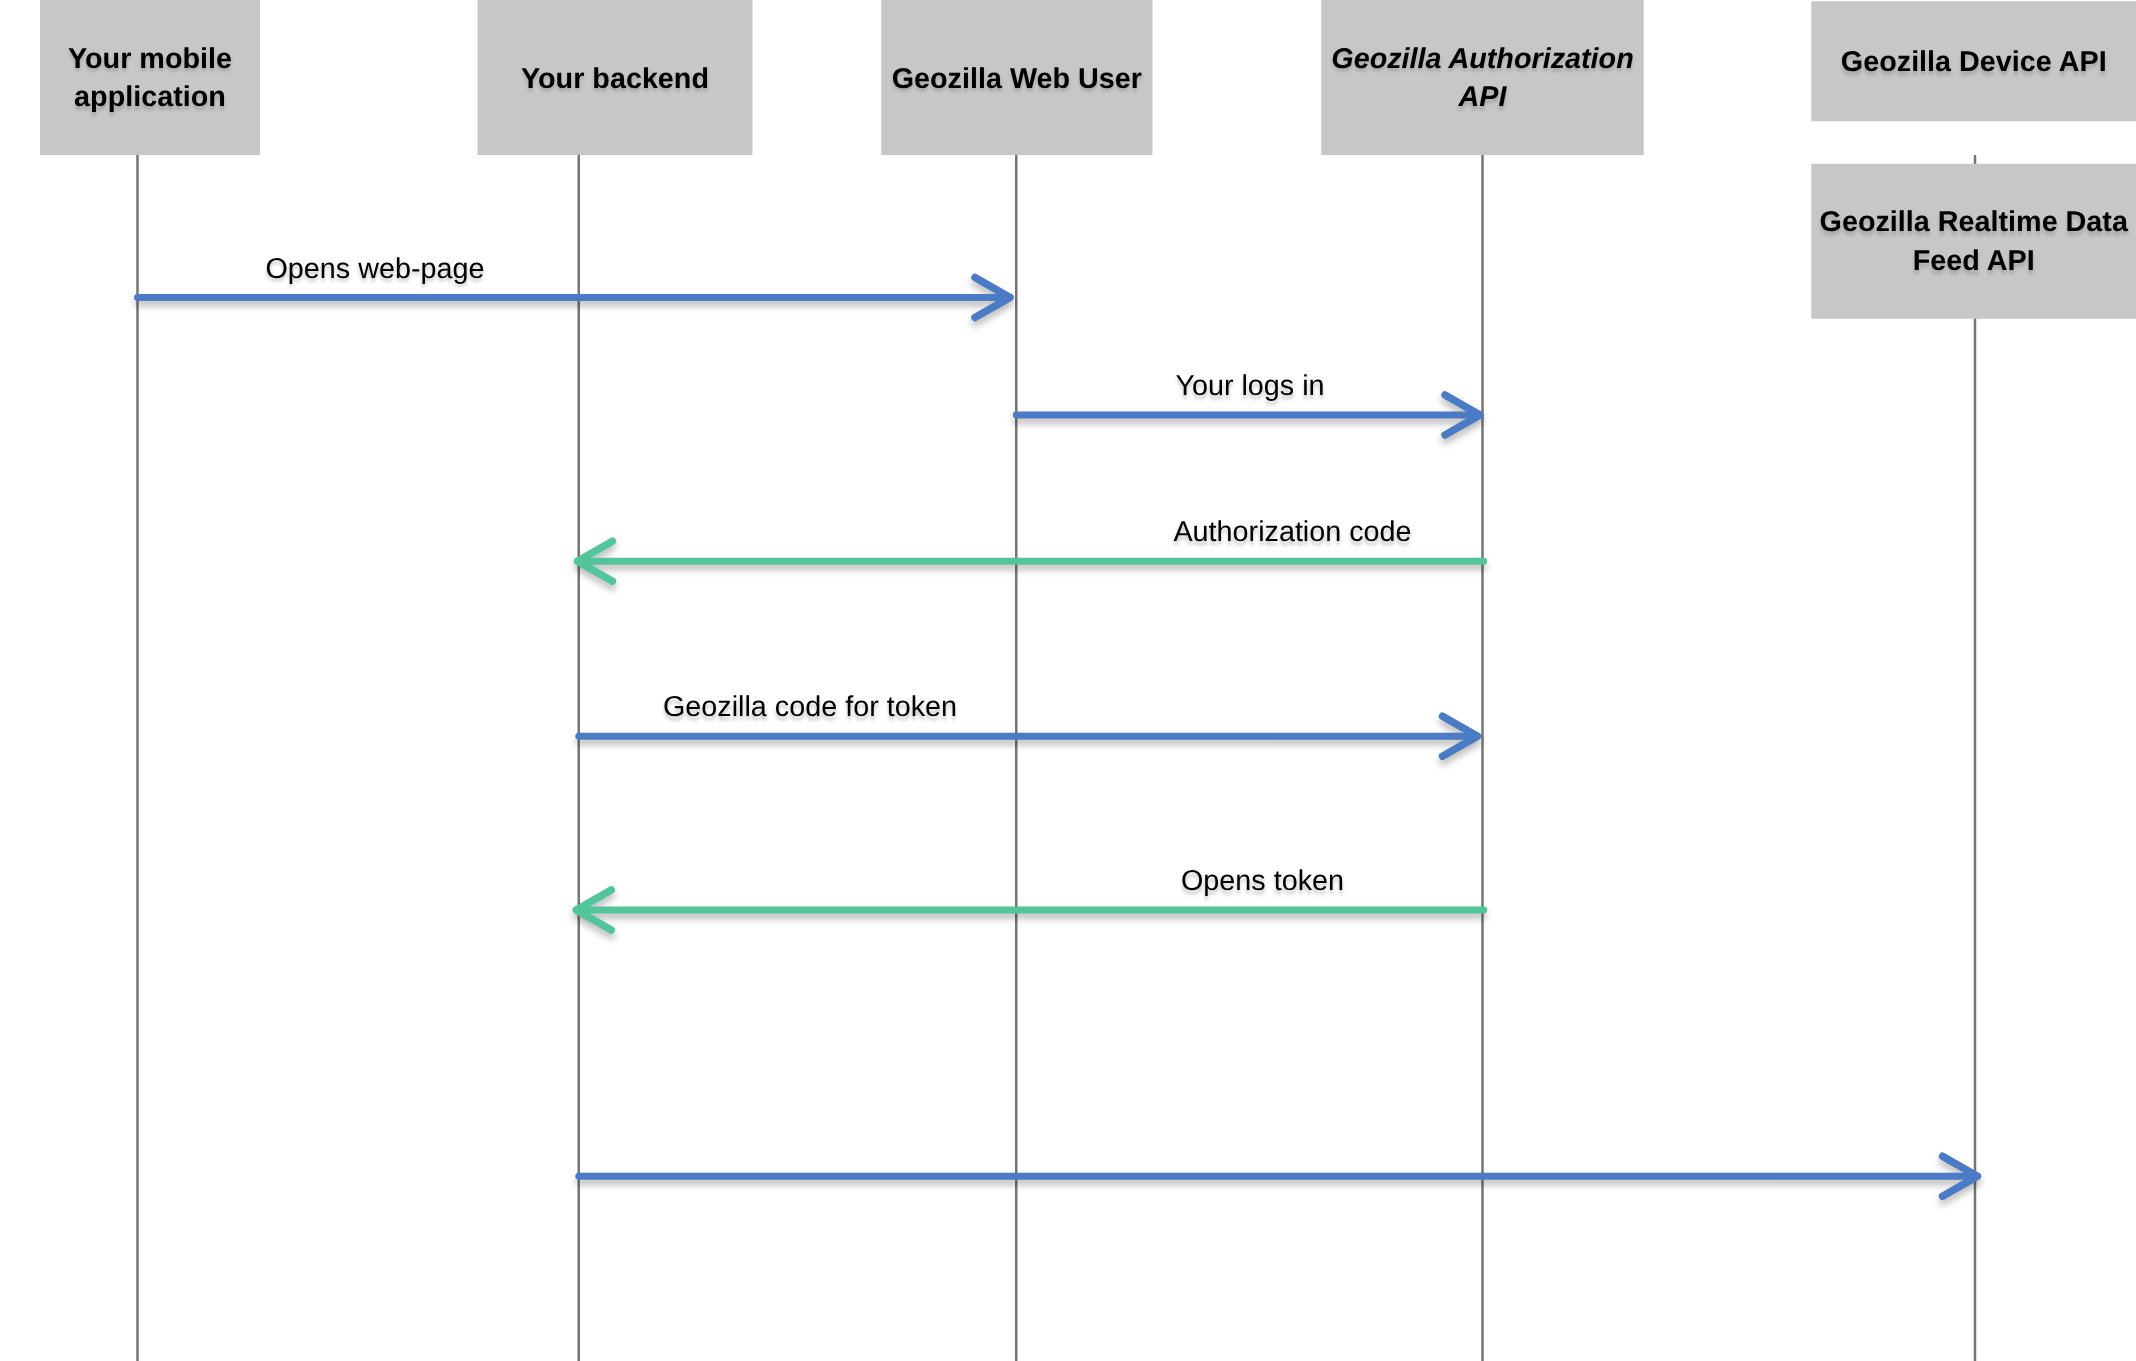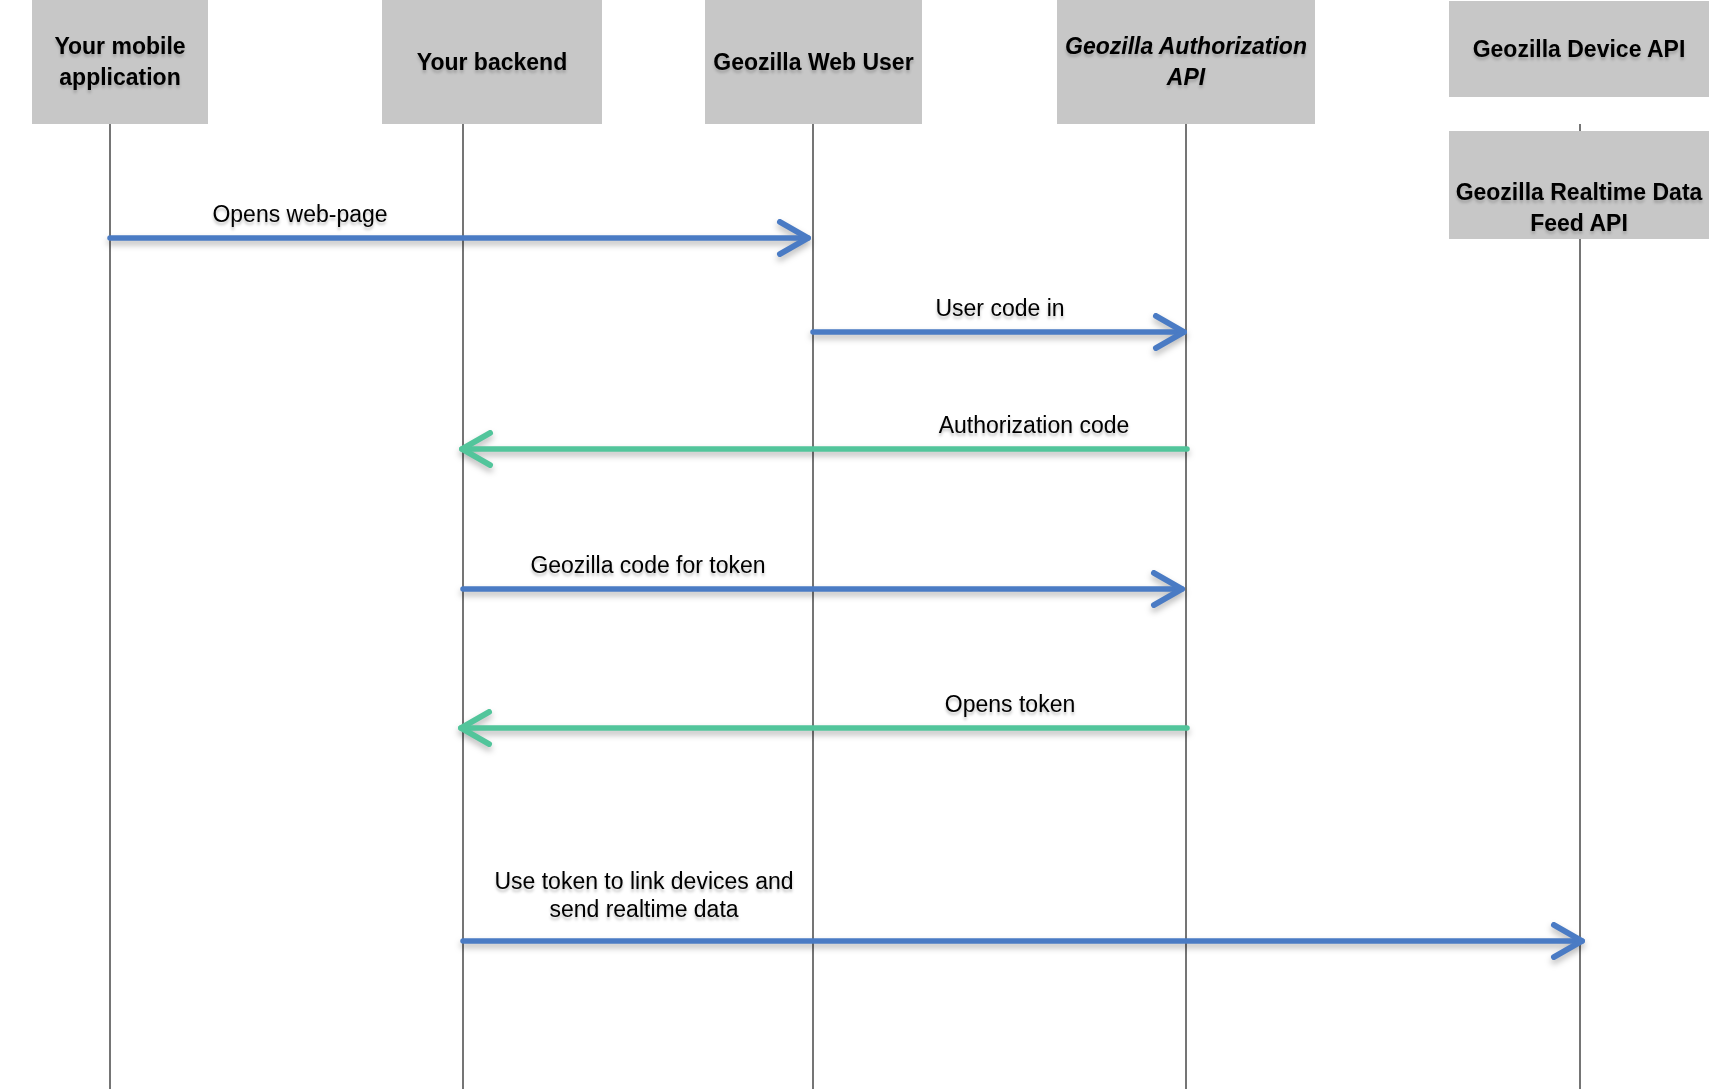--- a/index.html
+++ b/index.html
@@ -87,21 +87,21 @@
   </div>
   <div class="actor-box" style="left:705px; top:0; width:217px; height:124px;">
     <span class="lbl">Geozilla Web User</span>
   </div>
   <div class="actor-box" style="left:1057px; top:0; width:258px; height:124px;font-style:italic;">
     <span class="lbl">Geozilla Authorization API</span>
   </div>
   <div class="actor-box" style="left:1449px; top:1px; width:260px; height:96px;">
     <span class="lbl">Geozilla Device API</span>
   </div>
-  <div class="actor-box" style="left:1449px; top:131px; width:260px; height:108px;align-items:flex-end;">
+  <div class="actor-box" style="left:1449px; top:131px; width:260px; height:124px;">
     <span class="lbl">Geozilla Realtime Data Feed API</span>
   </div>
 
   <svg class="arrows" viewBox="0 0 1709 1089">
     <g class="blue">
       <path class="shaft" d="M110 238 H808"></path>
       <path class="head" d="M780 222 L808 238 L780 254"></path>
     </g>
     <g class="blue">
       <path class="shaft" d="M813 332 H1184"></path>
@@ -119,19 +119,18 @@
       <path class="shaft" d="M1187 728 H461"></path>
       <path class="head" d="M489 712 L461 728 L489 744"></path>
     </g>
     <g class="blue">
       <path class="shaft" d="M463 941 H1582"></path>
       <path class="head" d="M1554 925 L1582 941 L1554 957"></path>
     </g>
   </svg>
 
   <div class="msg-label" style="left:300px; top:200px;">Opens web-page</div>
-  <div class="msg-label" style="left:1000px; top:294px;">User code in</div>
+  <div class="msg-label" style="left:1000px; top:294px;">Your logs in</div>
   <div class="msg-label" style="left:1034px; top:411px;">Authorization code</div>
   <div class="msg-label" style="left:648px; top:551px;">Geozilla code for token</div>
   <div class="msg-label" style="left:1010px; top:690px;">Opens token</div>
-  <div class="msg-label wrap" style="left:644px; top:867px;">Use token to link devices and send realtime data</div>
 
 </div>
 
 </body></html>

